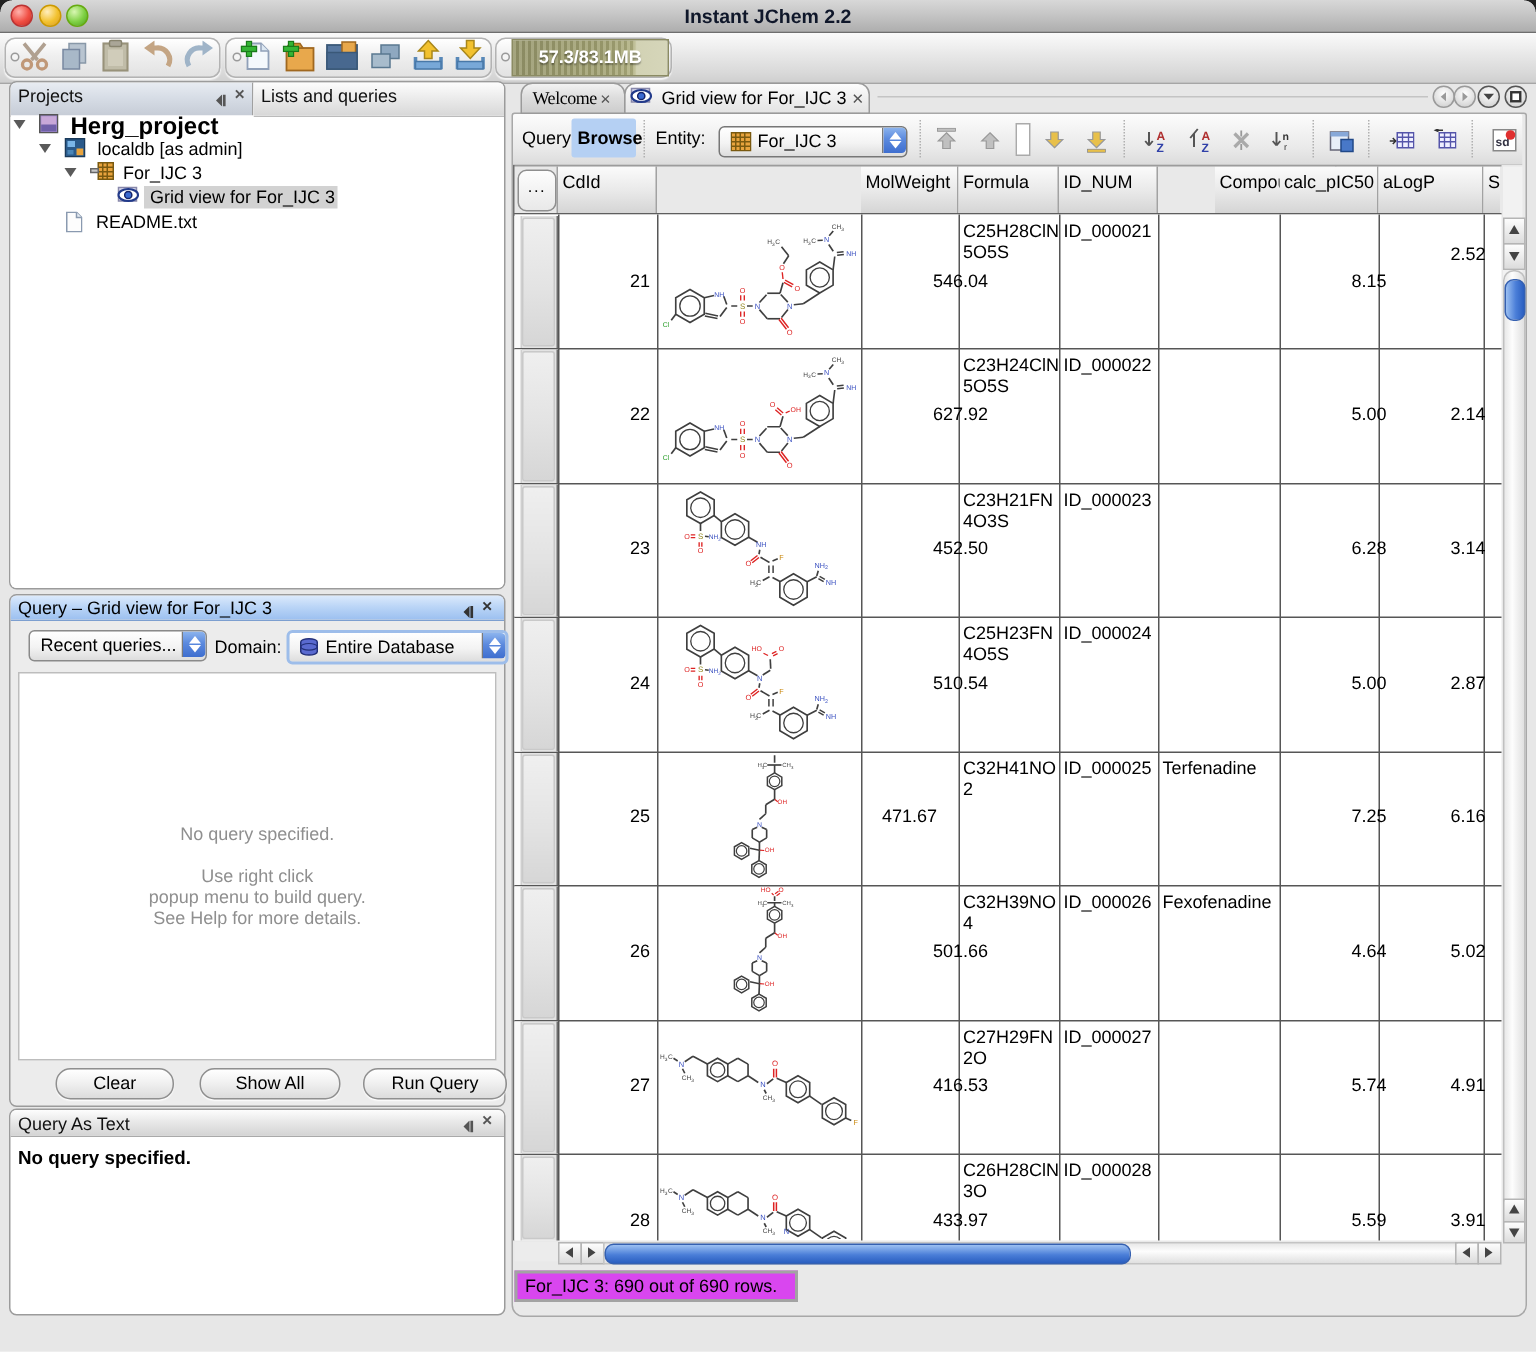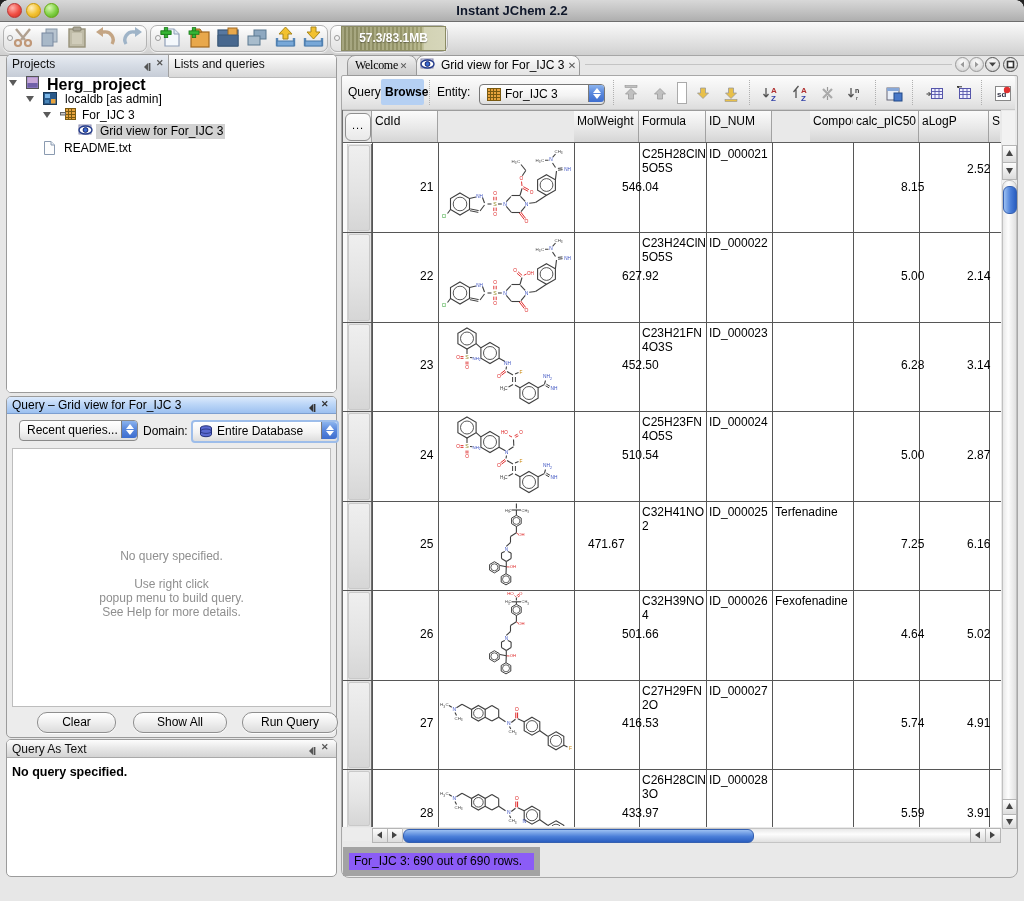--- a/index.html
+++ b/index.html
@@ -814,16 +814,16 @@
 <div class="abs" style="left:403px;top:829px;width:349px;height:12px;border-radius:6px;background:linear-gradient(#9cc0f2,#4a7ed8 55%,#2a5ec0);border:1px solid #3560b0;"></div>
 <div class="abs" style="left:970px;top:828px;width:14px;height:13px;border:1px solid #b5b5b5;background:linear-gradient(#fdfdfd,#dcdcdc);">
       <svg width="13" height="12" viewBox="0 0 13 12">
         <path d="M4 6 L9 2.5 L9 9.5 Z" fill="#444"></path>
       </svg></div>
 <div class="abs" style="left:985px;top:828px;width:14px;height:13px;border:1px solid #b5b5b5;background:linear-gradient(#fdfdfd,#dcdcdc);">
       <svg width="13" height="12" viewBox="0 0 13 12">
         <path d="M9 6 L4 2.5 L4 9.5 Z" fill="#444"></path>
       </svg></div>
 
-  <div class="abs" style="left:343px;top:847px;width:185px;height:17px;border:6px solid #a3a3a3;background:#8b5cf6;">
+  <div class="abs" style="left:343px;top:847px;width:185px;height:17px;border:2px solid #a3a3a3;background:#d946ef;">
     <div style="padding:1px 0 0 5px;font-size:12px;">For_IJC 3: 690 out of 690 rows.</div>
   </div>
 </div>
 
 </body></html>

